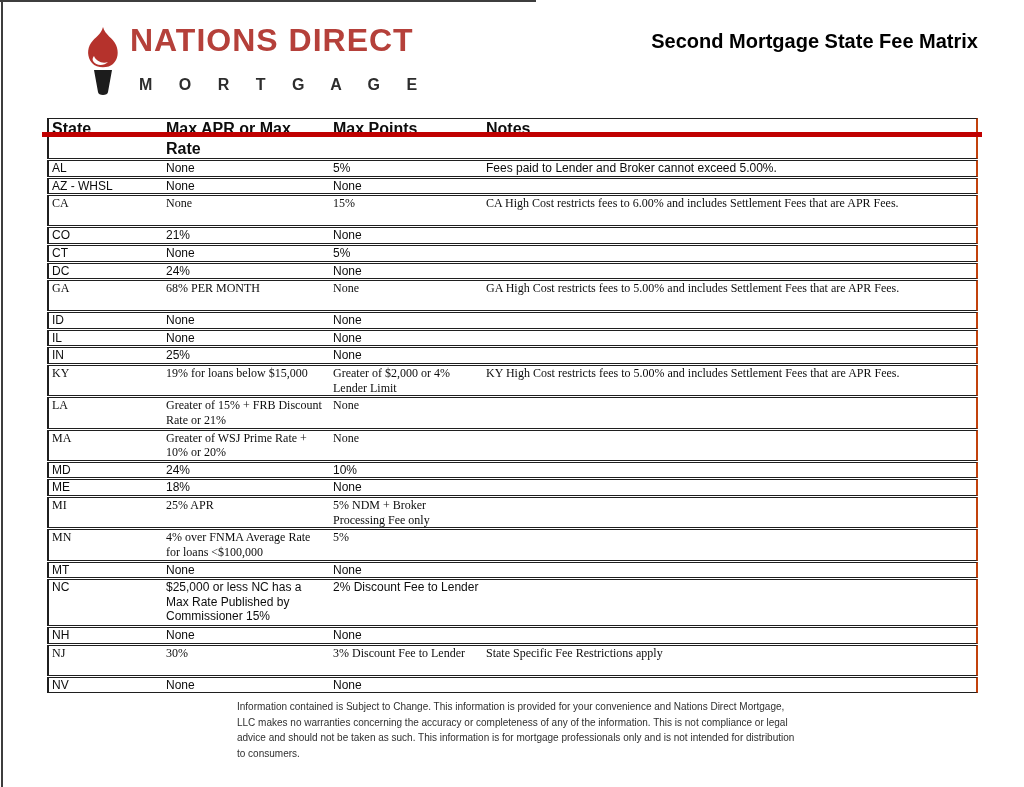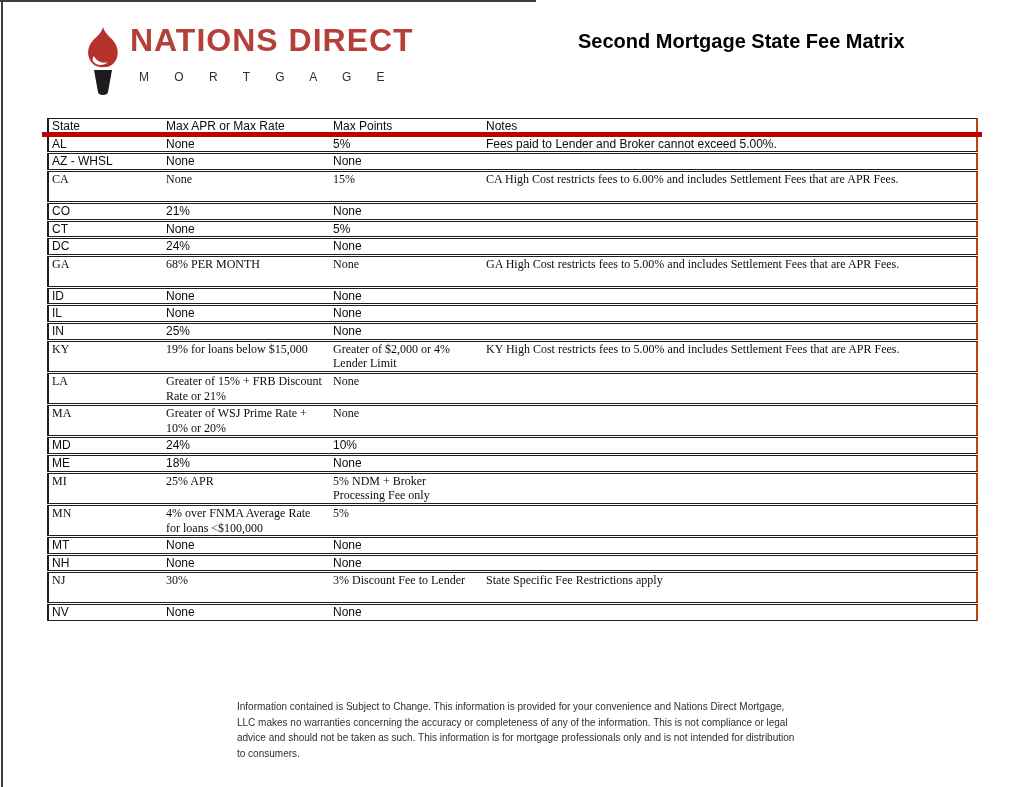--- a/index.html
+++ b/index.html
@@ -6,35 +6,35 @@
   .page{position:relative;width:1024px;height:787px;background:#ffffff;overflow:hidden;
         font-family:"Liberation Sans", sans-serif;color:#111;}
   .page-left-border{position:absolute;left:1px;top:0;width:2px;height:787px;background:#3d3d3d;}
   .page-top-border{position:absolute;left:0;top:0;width:536px;height:2px;background:#3d3d3d;}
 
   
   .logo{position:absolute;left:82px;top:24px;display:flex;align-items:flex-start;}
   .logo-icon{width:42px;height:72px;margin-top:2px;}
   .logo-text{margin-left:6px;}
   .logo-name{font-size:32px;color:#b5403a;letter-spacing:1px;font-weight:700;line-height:1.05;}
-  .logo-sub{font-size:12px;color:#2d2d2d;letter-spacing:11px;margin-top:12px;padding-left:9px;}
-
-  
-  .doc-title{position:absolute;left:578px;top:30px;width:400px;text-align:left;
+  .logo-sub{font-size:16px;color:#2d2d2d;letter-spacing:11px;margin-top:18px;padding-left:9px;font-weight:bold;}
+
+  
+  .doc-title{position:absolute;left:578px;top:30px;width:400px;text-align:right;
              font-size:20px;font-weight:bold;color:#000;}
 
   
   .fee-table{position:absolute;left:47px;top:117px;width:931px;table-layout:fixed;
              border-collapse:separate;border-spacing:0 1px;font-size:12px;color:#0d0d0d;}
   .fee-table th,.fee-table td{border-top:1px solid #1f1f1f;border-bottom:1px solid #1f1f1f;
              padding:0 3px;vertical-align:top;line-height:1.22;text-align:left;
              overflow:hidden;white-space:normal;}
   .fee-table th:first-child,.fee-table td:first-child{border-left:2px solid #1f1f1f;}
   .fee-table th:last-child,.fee-table td:last-child{border-right:2px solid #c2410c;}
-  .fee-table th{font-weight:normal;font-size:12px;height:14px;}
+  .fee-table th{font-weight:bold;font-size:16px;height:14px;}
   tr.h1 td{height:13px;}
   tr.h2 td{height:29px;font-family:Liberation Serif, serif;}
   tr.h3 td{height:45px;}
 
   .red-divider{position:absolute;left:42px;top:132px;width:940px;height:5px;z-index:5;}
 
   
   .disclaimer{position:absolute;left:237px;top:699px;width:568px;font-size:10px;
               line-height:1.55;color:#2f2f2f;}
 </style>
@@ -198,20 +198,26 @@
     <td></td>
   </tr>
 
   <tr class="h1">
     <td>MT</td>
     <td>None</td>
     <td>None</td>
     <td></td>
   </tr>
 
+  <tr class="h3">
+    <td>NC</td>
+    <td>$25,000 or less NC has a Max Rate Published by Commissioner 15%</td>
+    <td>2% Discount Fee to Lender</td>
+    <td></td>
+  </tr>
 
   <tr class="h1">
     <td>NH</td>
     <td>None</td>
     <td>None</td>
     <td></td>
   </tr>
 
   <tr class="h2">
     <td>NJ</td>

